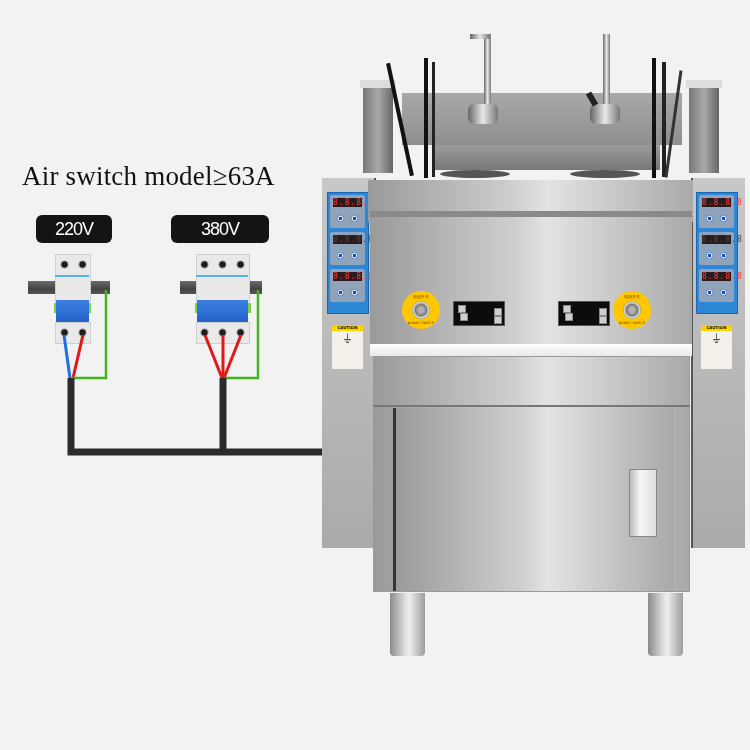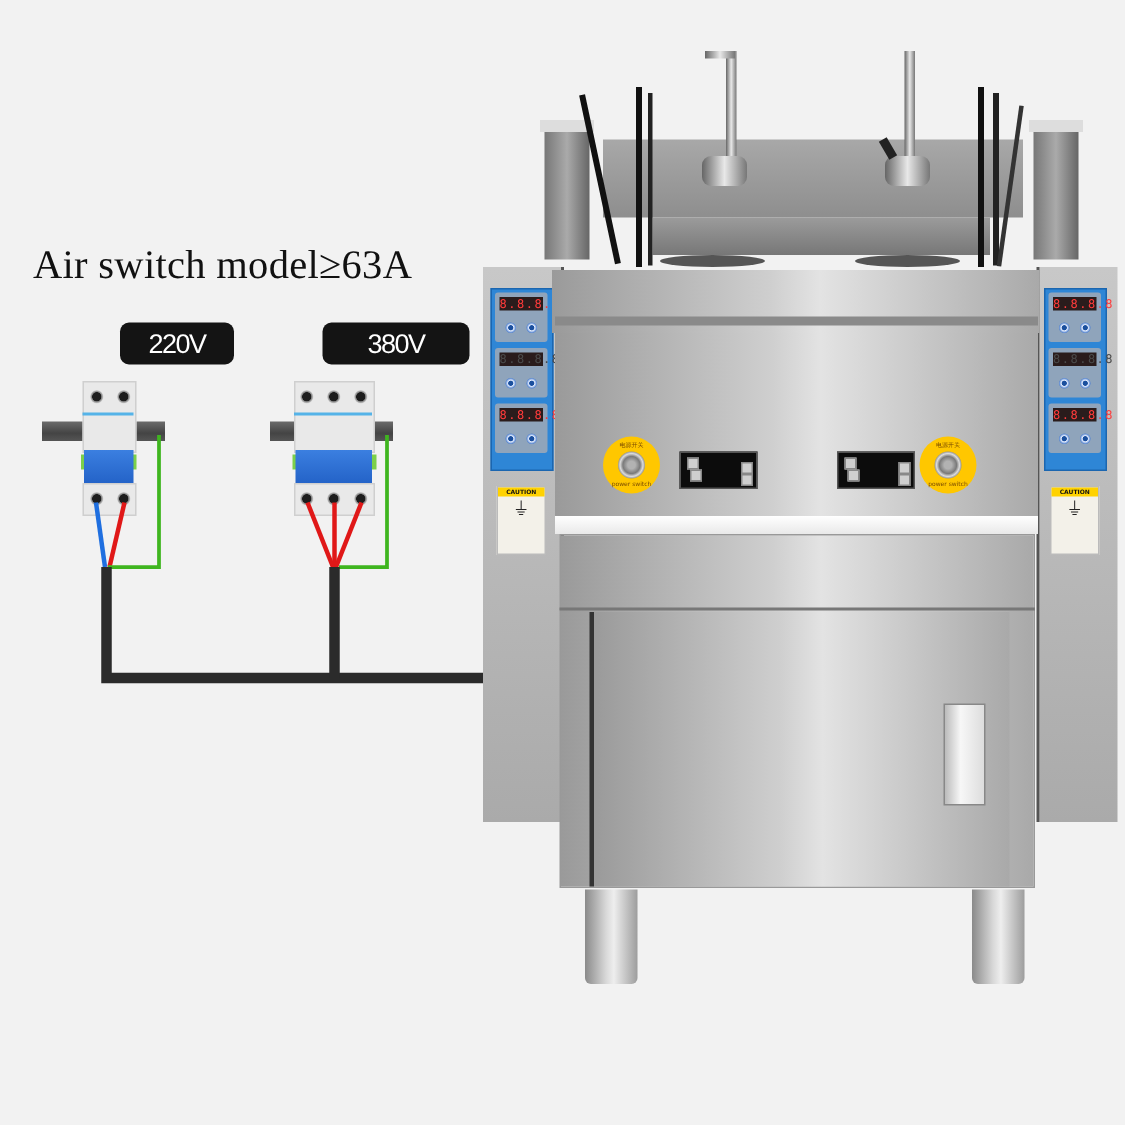--- a/index.html
+++ b/index.html
@@ -1,19 +1,19 @@
 <!DOCTYPE html>
 <html><head>
 <meta charset="utf-8">
 <style>
   html, body { margin: 0; padding: 0; }
   body { width: 750px; height: 750px; background: #f2f2f2; position: relative; overflow: hidden; font-family: "DejaVu Sans", sans-serif; }
   .abs { position: absolute; }
   .headline { left: 22px; top: 161px; font-family: "Liberation Serif", "DejaVu Serif", serif; font-size: 27px; color: #111; white-space: nowrap; letter-spacing: 0.2px; }
-  .vbadge { background: #141414; color: #fff; border-radius: 6px; font-family: "Liberation Sans", sans-serif; font-size: 18px; text-align: center; line-height: 28px; height: 28px; letter-spacing: -1px; margin-left: 44px; }
+  .vbadge { background: #141414; color: #fff; border-radius: 6px; font-family: "Liberation Sans", sans-serif; font-size: 18px; text-align: center; line-height: 28px; height: 28px; letter-spacing: -1px; }
   .rail { background: linear-gradient(#6b6b6b, #444 60%, #555); height: 13px; }
   .breaker { background: #e9e9e9; border: 1px solid #cfcfcf; }
   .screw { width: 9px; height: 9px; border-radius: 50%; background: radial-gradient(#1d1d1d 45%, #7a7a7a 50%, #d8d8d8 70%); }
   .blue-strip { background: #55b3e8; height: 2px; }
   .toggle { background: linear-gradient(#3b7fe0, #2463c8); }
   .grnclip { background: #7bd04a; }
   .steel { background: linear-gradient(90deg, #9a9a9a, #cfcfcf 45%, #e3e3e3 55%, #a9a9a9); }
   .steel-v { background: linear-gradient(#c8c8c8, #aaa); }
   .panel-blue { background: #2e86d6; border: 1px solid #1b66b0; }
   .disp-grp { background: #8fa4bb; border-radius: 2px; }

